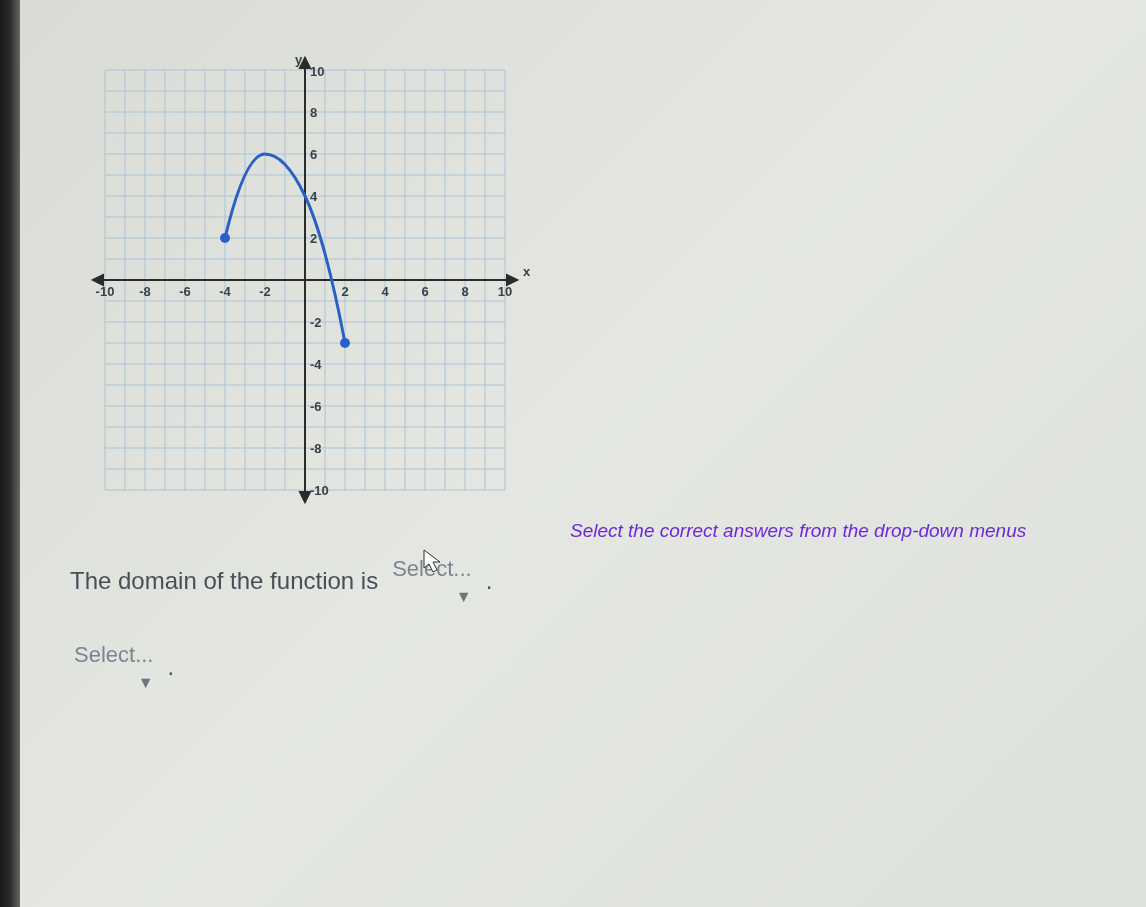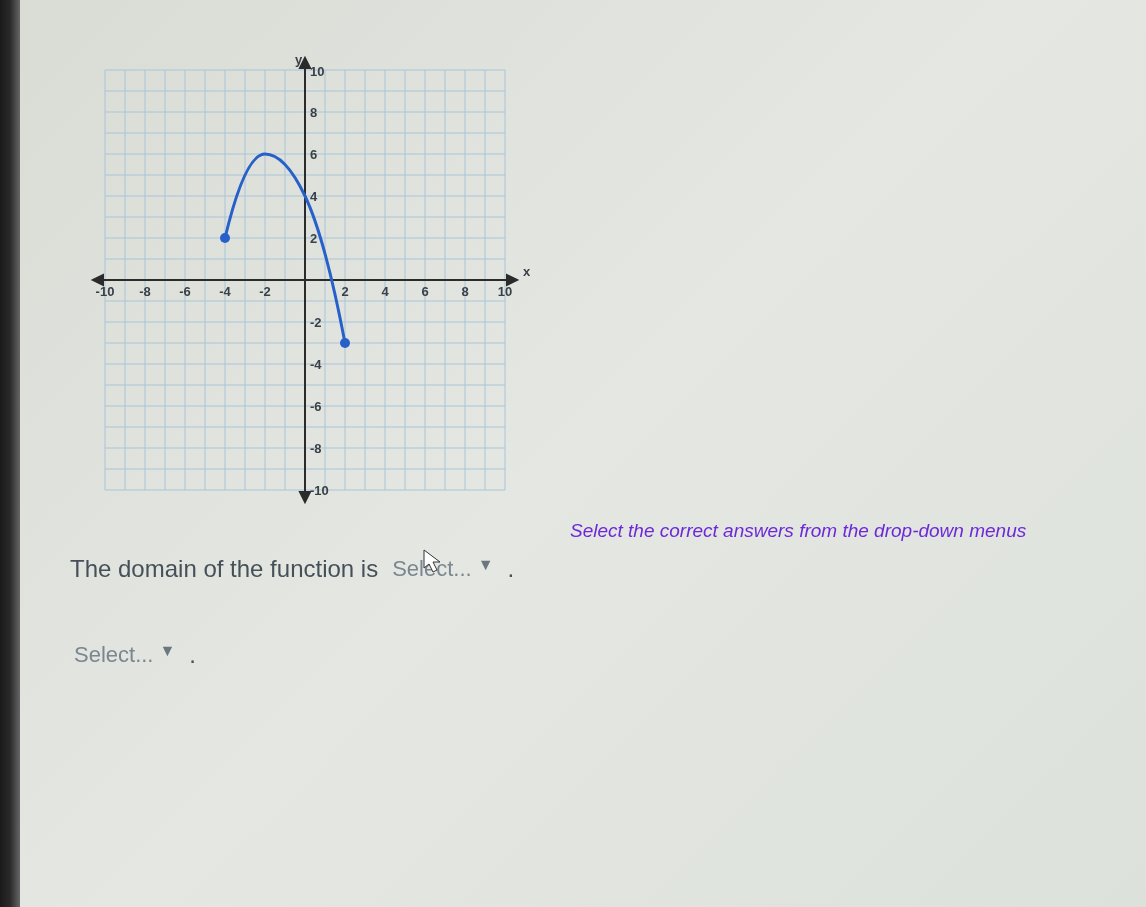--- a/index.html
+++ b/index.html
@@ -39,26 +39,27 @@
     font-size: 24px;
     color: #465059;
     display: flex;
     align-items: center;
     gap: 10px;
   }
   .q1 { top: 548px; margin-top: 6px; }
   .q2 { top: 640px; }
   .dropdown {
     display: inline-flex;
-    align-items: flex-start;
+    align-items: flex-end;
     gap: 6px;
     color: #7a8690;
     font-size: 22px;
     cursor: pointer;
     padding: 2px 4px;
+    flex-direction: column;
   }
   .chev { font-size: 16px; color: #6b7680; }
   .period { color: #465059; font-size: 24px; }
   .cursor {
     position: absolute;
     pointer-events: none;
   }
   svg text {
     font-family: Arial, sans-serif;
     font-size: 13px;

